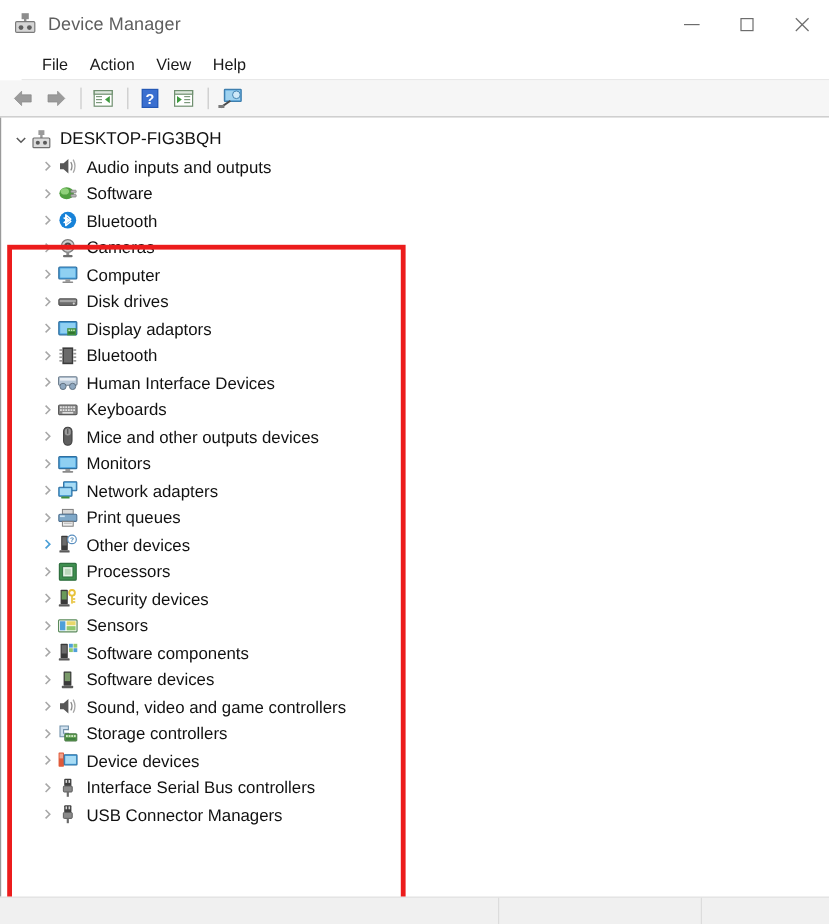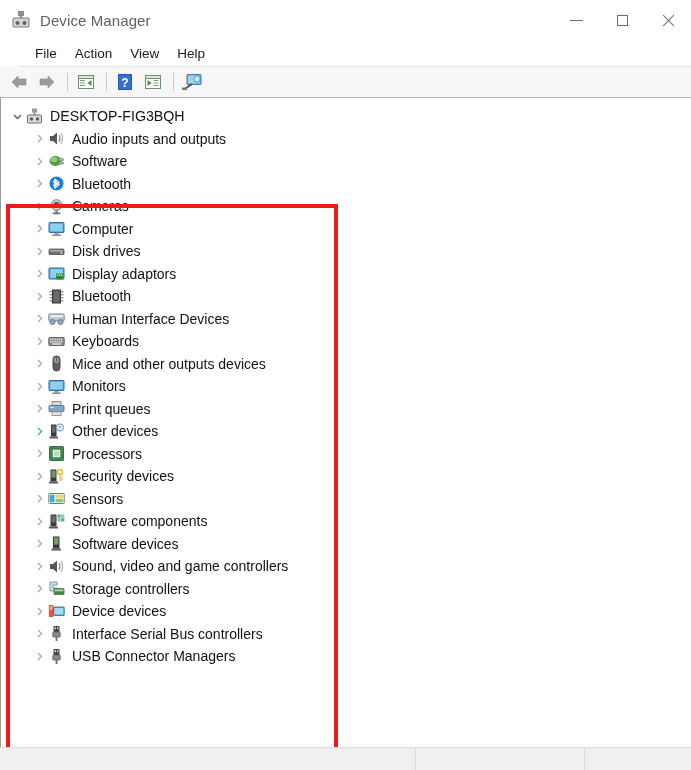--- a/index.html
+++ b/index.html
@@ -544,20 +544,37 @@
           <svg width="17" height="17" viewBox="0 0 17 17">
             <rect x="1" y="2.5" width="15" height="10" rx="0.8" fill="#4aa3e0" stroke="#2f6f9e" stroke-width="1"></rect>
             <rect x="2.2" y="3.7" width="12.6" height="7.6" fill="#8fd0f2"></rect>
             <rect x="6.5" y="12.8" width="4" height="2" fill="#9a9a9a"></rect>
             <rect x="4" y="14.5" width="9" height="1.4" rx="0.6" fill="#8a8a8a"></rect>
           </svg>
         </div>
         <div class="node-label">Monitors</div>
       </div>
 
+      <div class="tree-row child">
+        <div class="tw">
+          <svg width="9" height="9" viewBox="0 0 9 9">
+              <path d="M3 1 L6.5 4.5 L3 8" stroke="#a7a7a7" stroke-width="1.3" fill="none"></path>
+            </svg>
+        </div>
+        <div class="node-icon">
+          <svg width="17" height="17" viewBox="0 0 17 17">
+            <rect x="5" y="1.5" width="11" height="7.5" rx="0.6" fill="#4aa3e0" stroke="#2f6f9e" stroke-width="0.9"></rect>
+            <rect x="5.9" y="2.4" width="9.2" height="5.7" fill="#a8dcf5"></rect>
+            <rect x="1" y="6" width="11" height="7.5" rx="0.6" fill="#4aa3e0" stroke="#2f6f9e" stroke-width="0.9"></rect>
+            <rect x="1.9" y="6.9" width="9.2" height="5.7" fill="#a8dcf5"></rect>
+            <rect x="3" y="13.8" width="7" height="1.7" rx="0.6" fill="#3f8f3f"></rect>
+          </svg>
+        </div>
+        <div class="node-label">Network adapters</div>
+      </div>
 
       <div class="tree-row child">
         <div class="tw">
           <svg width="9" height="9" viewBox="0 0 9 9">
               <path d="M3 1 L6.5 4.5 L3 8" stroke="#a7a7a7" stroke-width="1.3" fill="none"></path>
             </svg>
         </div>
         <div class="node-icon">
           <svg width="17" height="17" viewBox="0 0 17 17">
             <rect x="4" y="1.5" width="9" height="4" fill="#d8d8d8" stroke="#7a7a7a" stroke-width="0.8"></rect>

